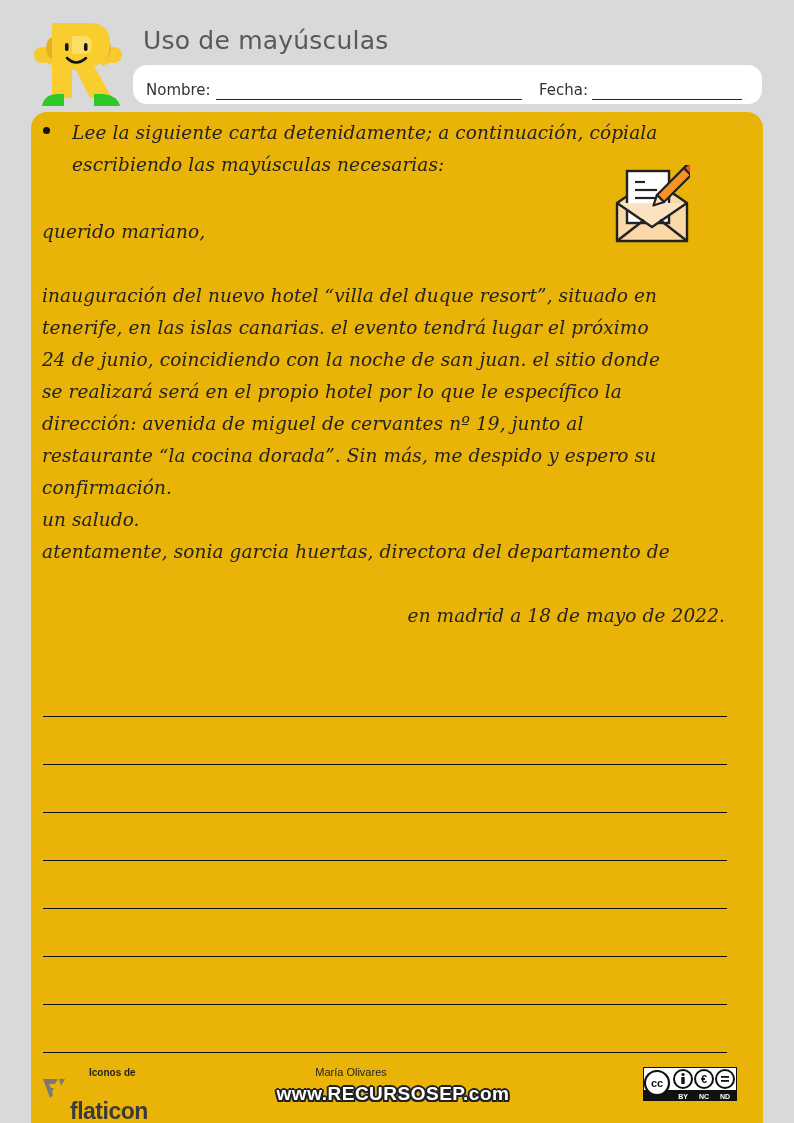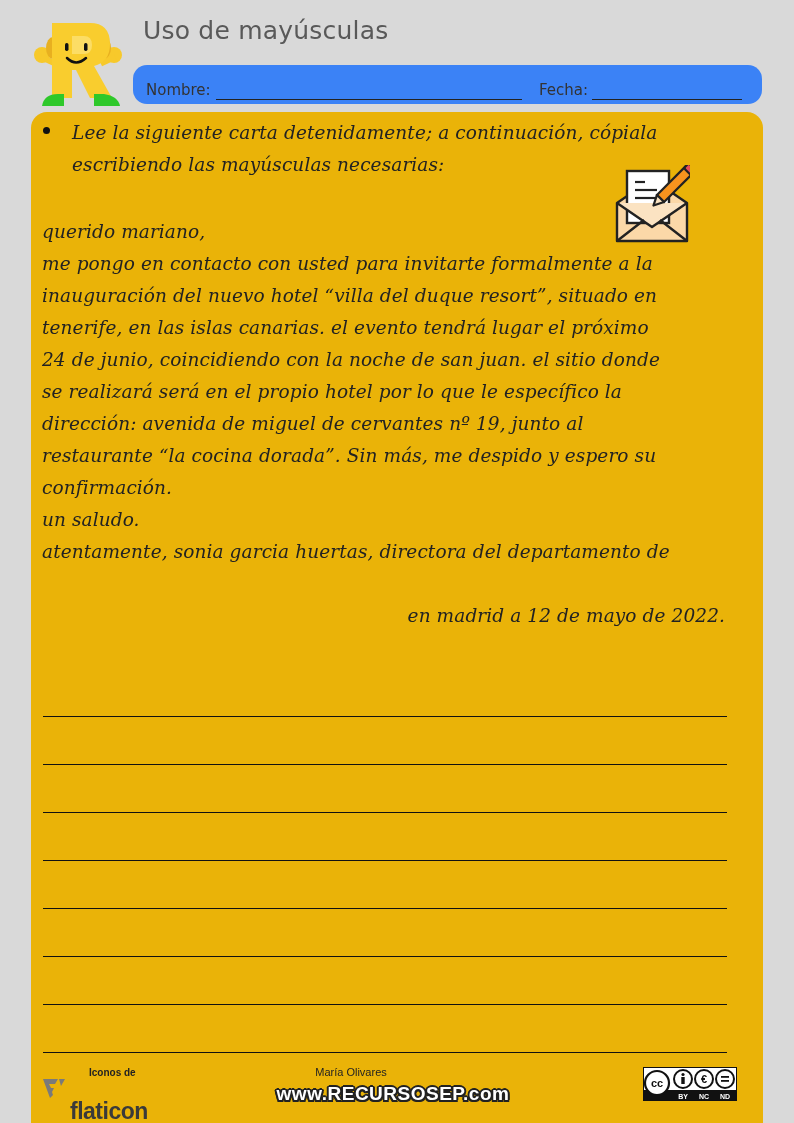--- a/index.html
+++ b/index.html
@@ -2,26 +2,26 @@
 <html><head>
 <meta charset="utf-8">
 <style>
   html, body { margin:0; padding:0; }
   body {
     width:794px; height:1123px; background:#d9d9d9; position:relative; overflow:hidden;
     font-family: "Liberation Sans", sans-serif; color:#222;
   }
   .mascot { position:absolute; left:28px; top:18px; width:100px; height:90px; }
   .title {
-    position:absolute; left:143px; top:16px; font-size:25px; color:#595959;
+    position:absolute; left:143px; top:26px; font-size:25px; color:#595959;
     font-family: "DejaVu Sans", sans-serif; letter-spacing:0.2px;text-align:center;
   }
   .name-bar {
     position:absolute; left:133px; top:65px; width:629px; height:39px;
-    background:#3b82f6; border-radius:14px;
+    background:#ffffff; border-radius:14px;
   }
   .name-bar .lbl { position:absolute; top:16px; font-size:15px; color:#333; font-family:"DejaVu Sans", sans-serif; }
   .name-bar .line { position:absolute; top:33px; height:1px; border-bottom:1.2px solid #222; }
   .card {
     position:absolute; left:31px; top:112px; width:732px; height:1110px;
     background:#eab308; border-radius:16px;
   }
   .script {
     font-family: "DejaVu Serif", serif; font-style:italic; font-size:18.5px; color:#222;
     position:absolute; white-space:nowrap; letter-spacing:0.1px;
@@ -84,31 +84,30 @@
     <path d="M3 38 L38 62 L73 38" fill="#fbe3c2" stroke="#222" stroke-width="2.4" stroke-linejoin="round"></path>
     <path d="M3 76 L30 55 M73 76 L46 55" stroke="#222" stroke-width="2.4"></path>
     <g transform="rotate(45 55 25)">
       <rect x="50" y="-3" width="10" height="40" fill="#f7931e" stroke="#222" stroke-width="2.2"></rect>
       <rect x="50" y="-8" width="10" height="7" rx="2" fill="#e84b57" stroke="#222" stroke-width="2.2"></rect>
       <path d="M50 37 L55 47 L60 37 Z" fill="#fbe3c2" stroke="#222" stroke-width="2.2" stroke-linejoin="round"></path>
     </g>
   </svg>
 
   <div class="script" style="left:11px; top:109px;">querido mariano,</div>
-  <div class="script" style="left:11px; top:141px;">me pongo en contacto con usted para invitarte formalmente a la</div>
   <div class="script" style="left:11px; top:173px;">inauguración del nuevo hotel “villa del duque resort”, situado en</div>
   <div class="script" style="left:11px; top:205px;">tenerife, en las islas canarias. el evento tendrá lugar el próximo</div>
   <div class="script" style="left:11px; top:237px;">24 de junio, coincidiendo con la noche de san juan. el sitio donde</div>
   <div class="script" style="left:11px; top:269px;">se realizará será en el propio hotel por lo que le específico la</div>
   <div class="script" style="left:11px; top:301px;">dirección: avenida de miguel de cervantes nº 19, junto al</div>
   <div class="script" style="left:11px; top:333px;">restaurante “la cocina dorada”. Sin más, me despido y espero su</div>
   <div class="script" style="left:11px; top:365px;">confirmación.</div>
   <div class="script" style="left:11px; top:397px;">un saludo.</div>
   <div class="script" style="left:11px; top:429px;">atentamente, sonia garcia huertas, directora del departamento de</div>
-  <div class="script" style="right:38px; top:493px;">en madrid a 12 de mayo de 2022.</div>
+  <div class="script" style="right:38px; top:493px;">en madrid a 18 de mayo de 2022.</div>
 
   <div class="wline" style="top:604px;"></div>
   <div class="wline" style="top:652px;"></div>
   <div class="wline" style="top:700px;"></div>
   <div class="wline" style="top:748px;"></div>
   <div class="wline" style="top:796px;"></div>
   <div class="wline" style="top:844px;"></div>
   <div class="wline" style="top:892px;"></div>
   <div class="wline" style="top:940px;"></div>
 </div>

